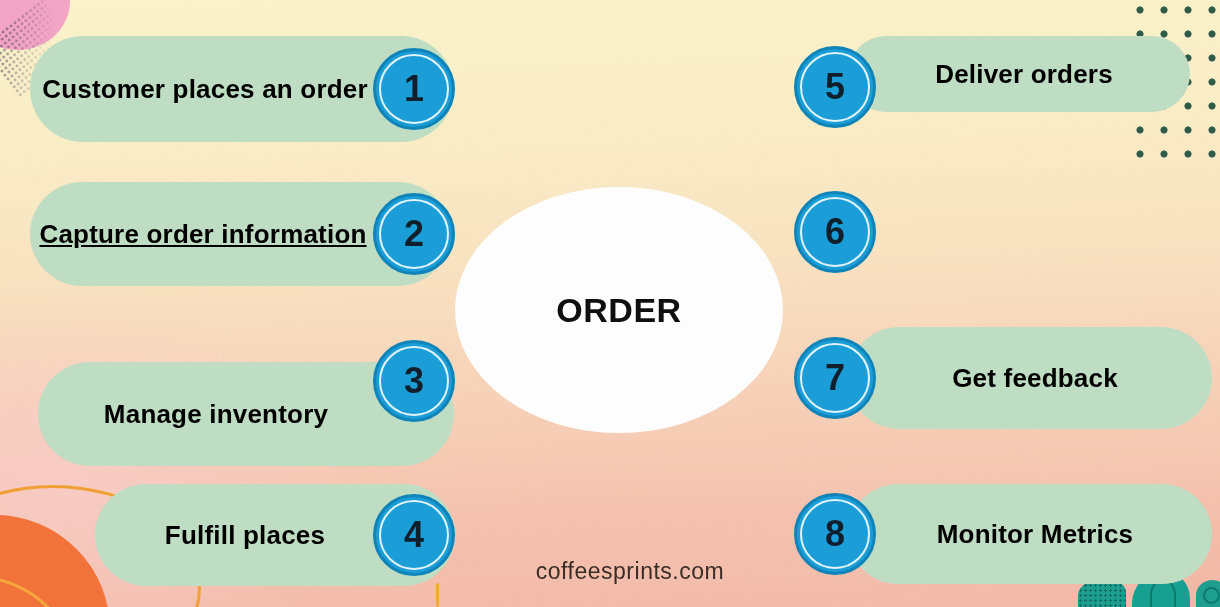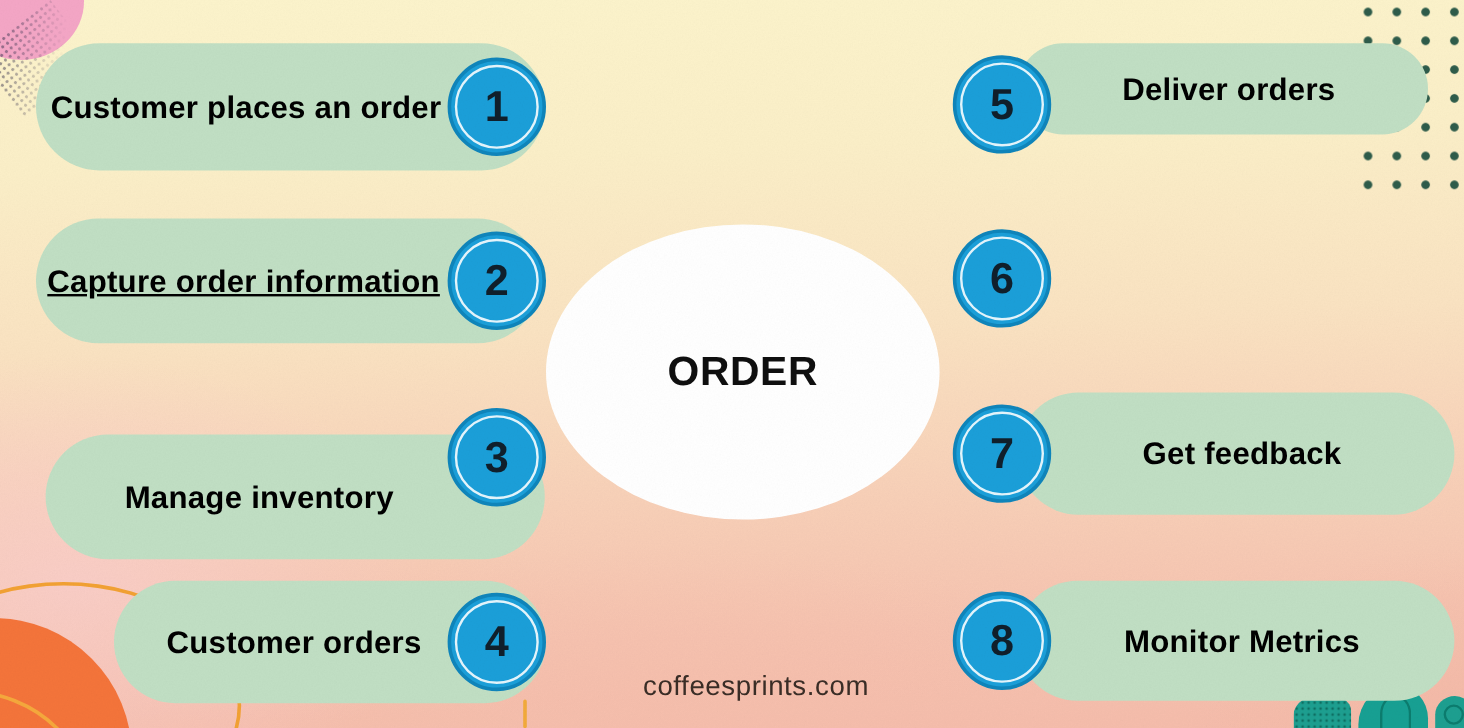--- a/index.html
+++ b/index.html
@@ -113,21 +113,21 @@
   <div class="pill p1">
     <span class="pill-label">Customer places an order</span>
   </div>
   <div class="pill p2">
     <span class="pill-label">Capture order information</span>
   </div>
   <div class="pill p3">
     <span class="pill-label">Manage inventory</span>
   </div>
   <div class="pill p4">
-    <span class="pill-label">Customer orders</span>
+    <span class="pill-label">Fulfill places</span>
   </div>
 
   <div class="pill p5">
     <span class="pill-label">Deliver orders</span>
   </div>
   <div class="pill p7">
     <span class="pill-label">Get feedback</span>
   </div>
   <div class="pill p8">
     <span class="pill-label">Monitor Metrics</span>

